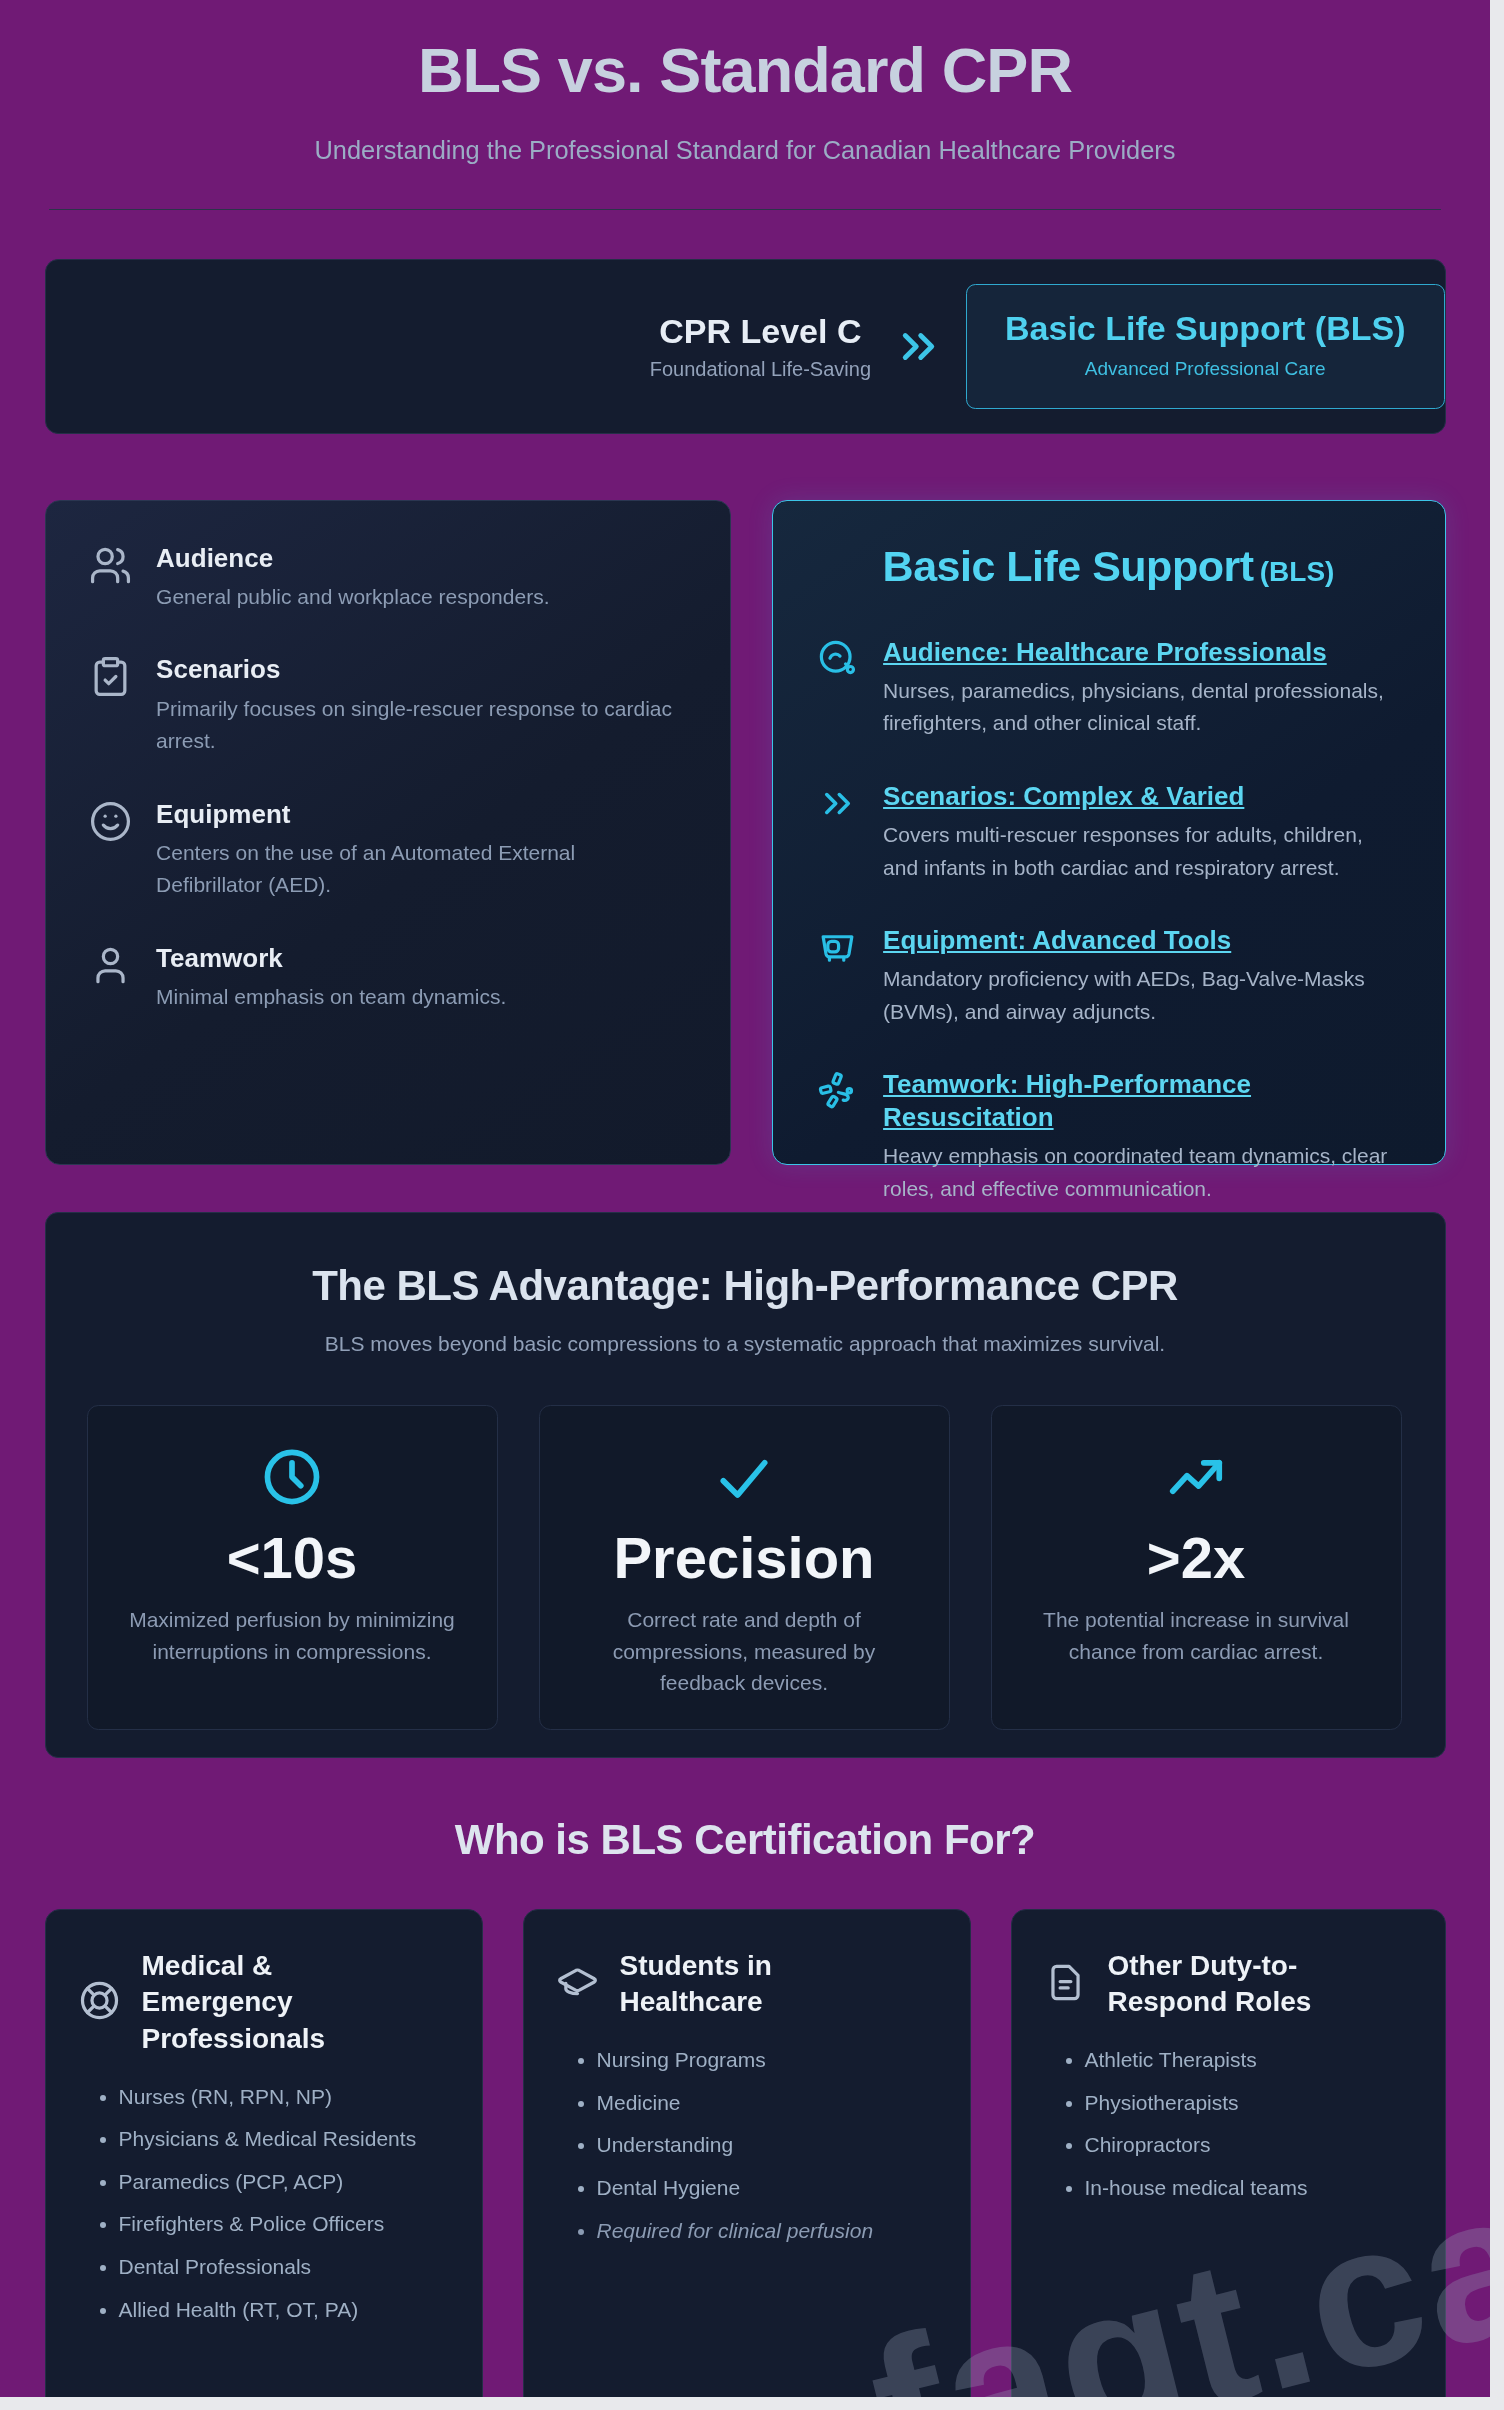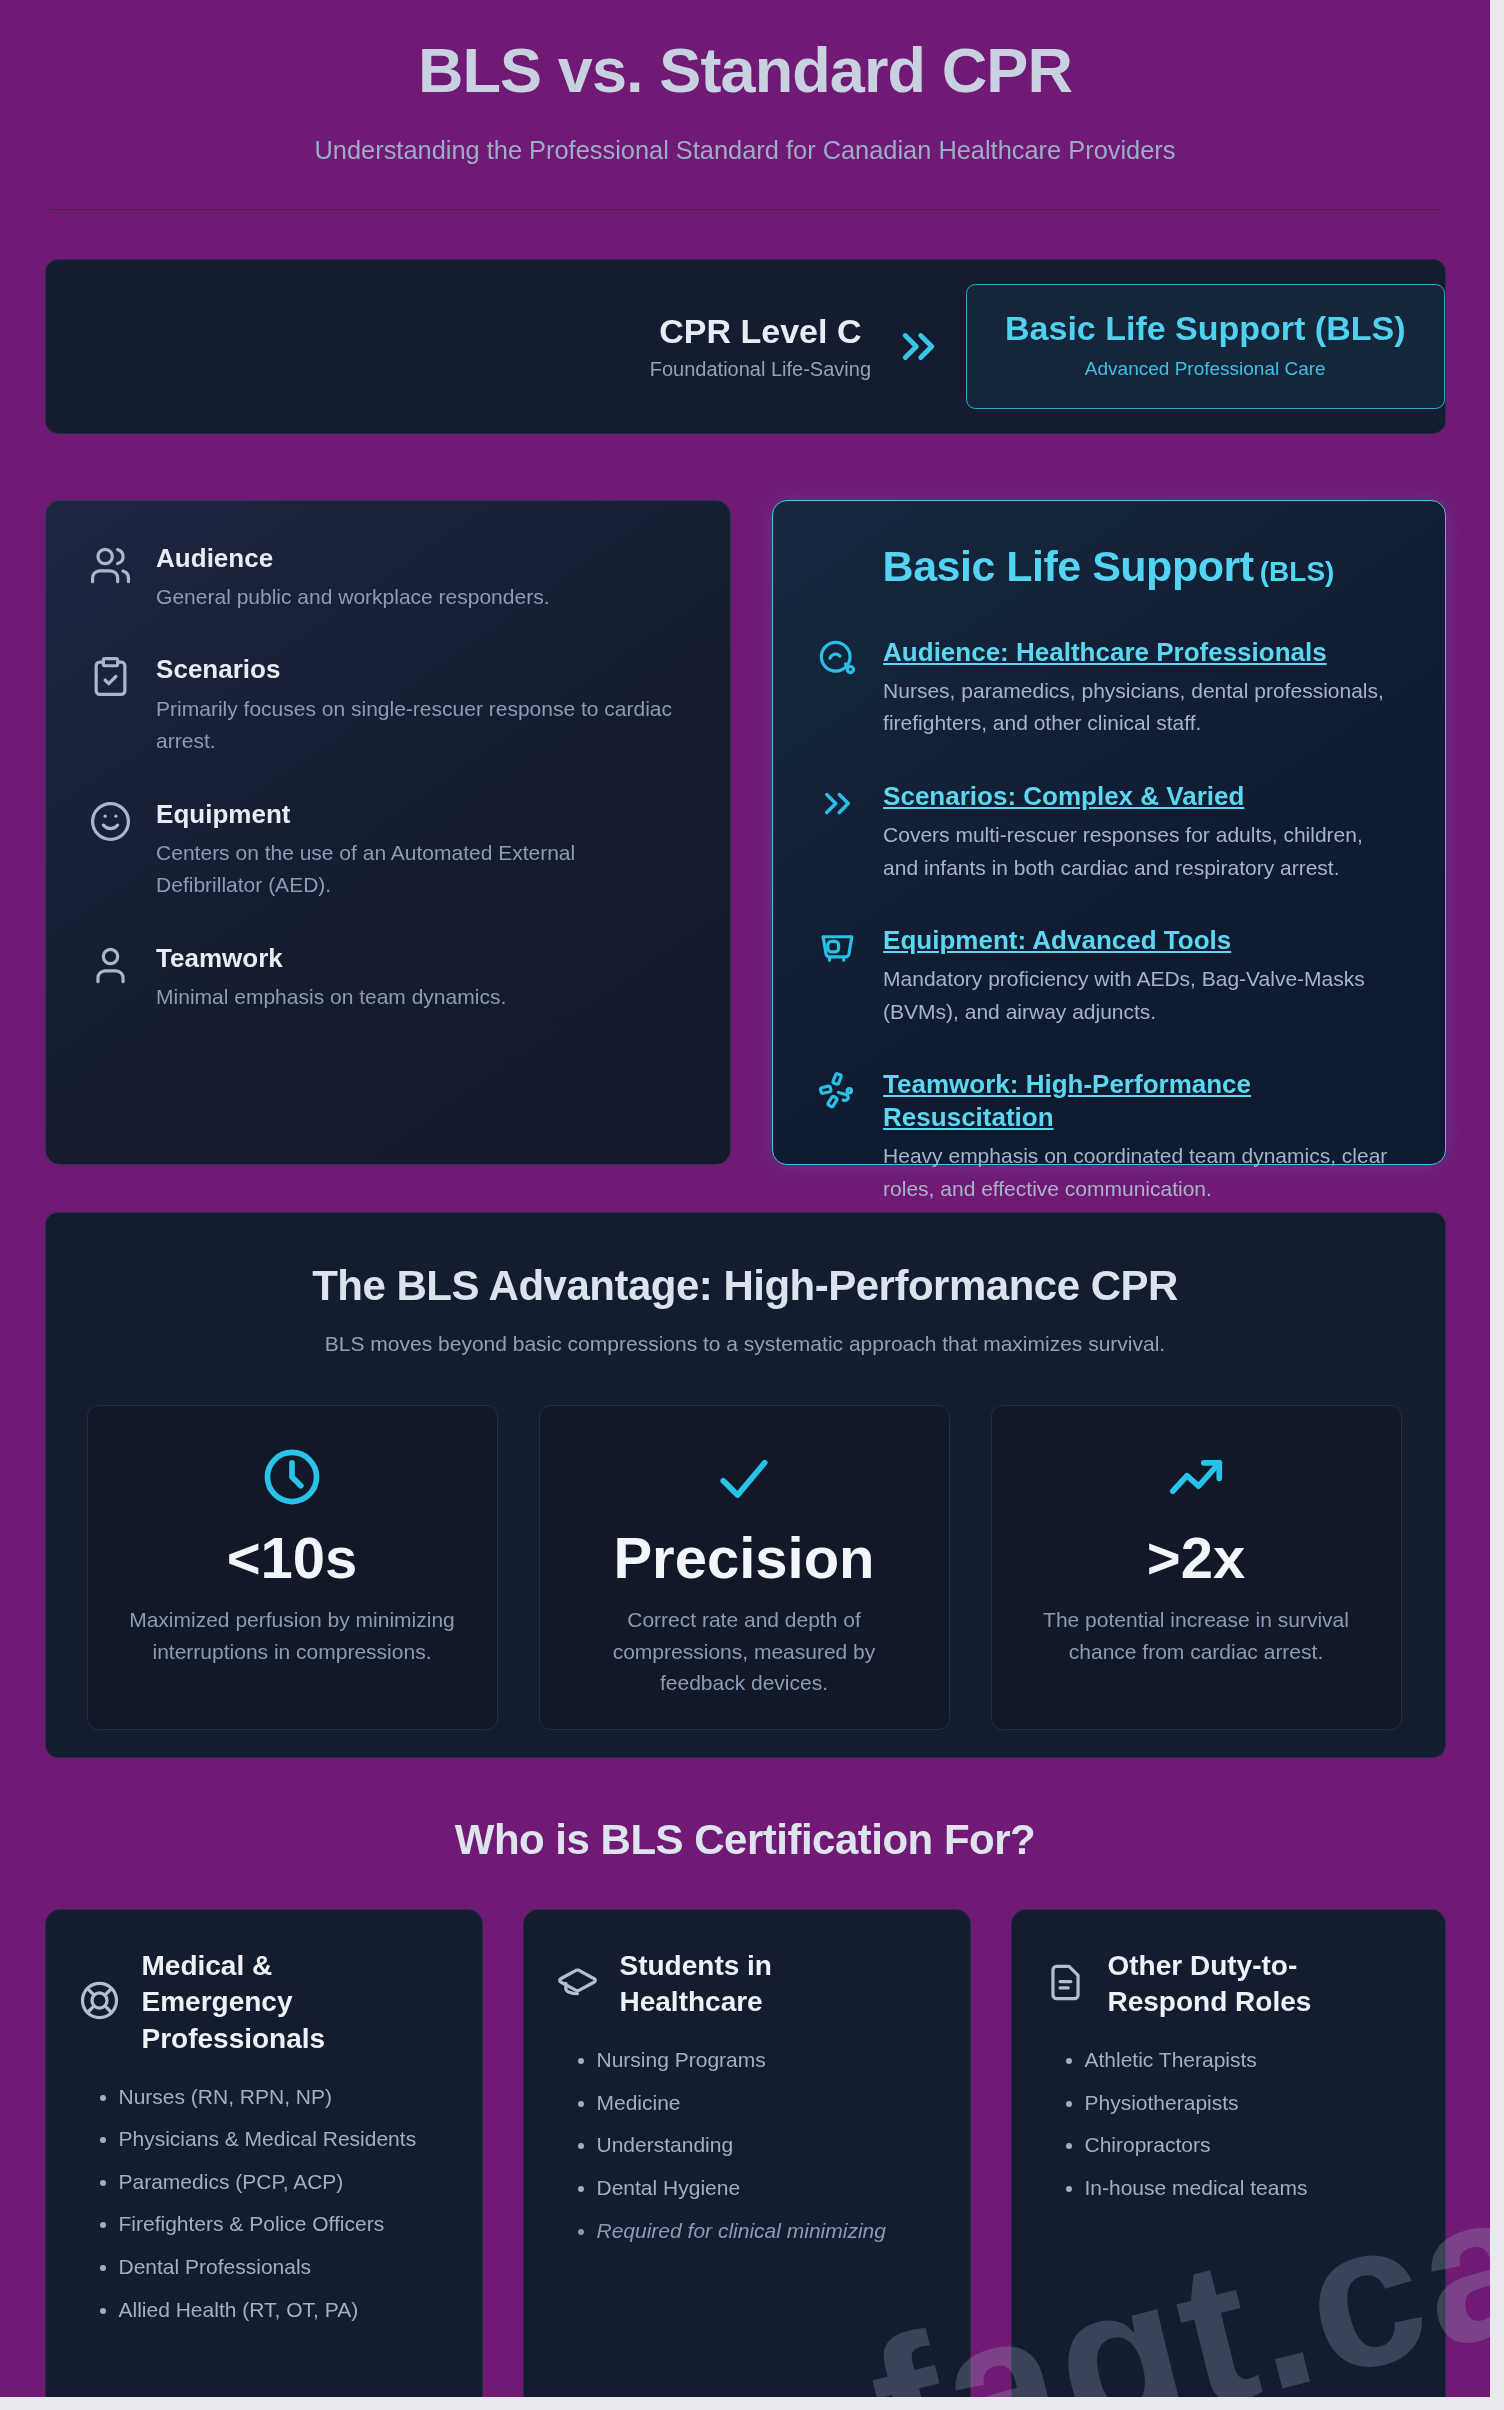--- a/index.html
+++ b/index.html
@@ -407,21 +407,21 @@
                 <path d="M5.5 12.5v3.1c0 1.3 2.9 2.6 6.5 2.6"></path>
               </svg>
           </div>
           <div class="who-head-title">Students in Healthcare</div>
         </div>
         <ul class="who-list">
           <li>Nursing Programs</li>
           <li>Medicine</li>
           <li>Understanding</li>
           <li>Dental Hygiene</li>
-          <li class="italic">Required for clinical minimizing</li>
+          <li class="italic">Required for clinical perfusion</li>
         </ul>
       </div>
 
       <div class="who-card who-card-3">
         <div class="who-head">
           <div class="who-head-icon">
             <svg viewBox="0 0 24 24" fill="none" stroke="currentColor" stroke-width="1.8" stroke-linecap="round" stroke-linejoin="round">
                 <path d="M14 3H7a2 2 0 0 0-2 2v14a2 2 0 0 0 2 2h10a2 2 0 0 0 2-2V8z"></path>
                 <path d="M9 11.5h6M9 15h4.5"></path>
               </svg>

